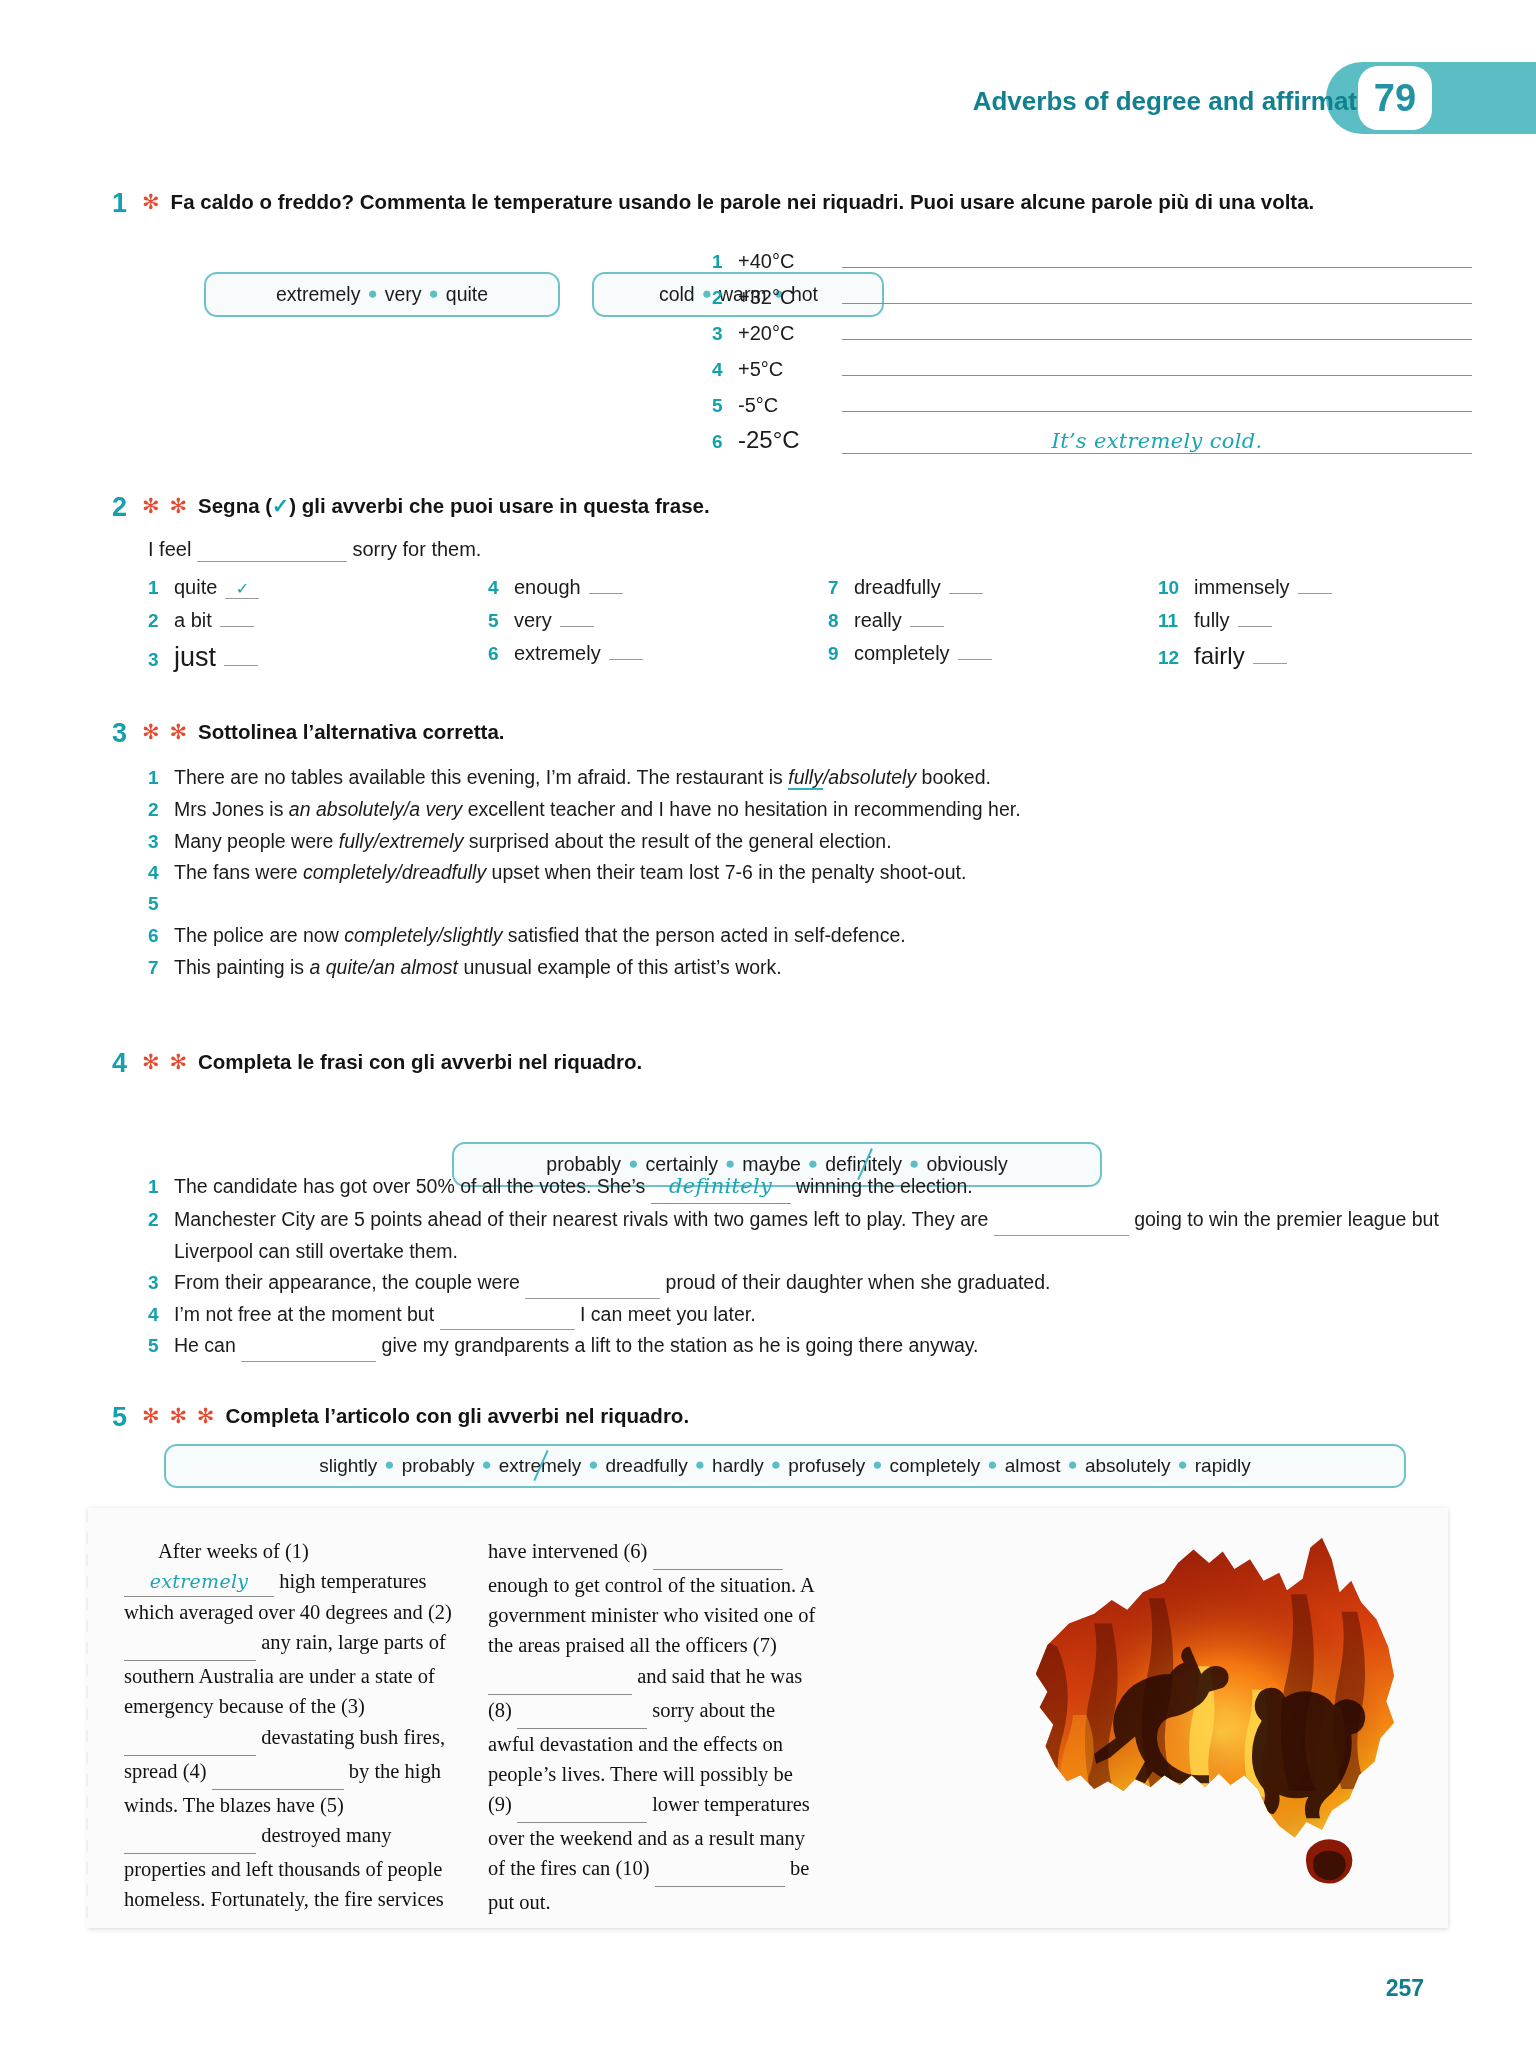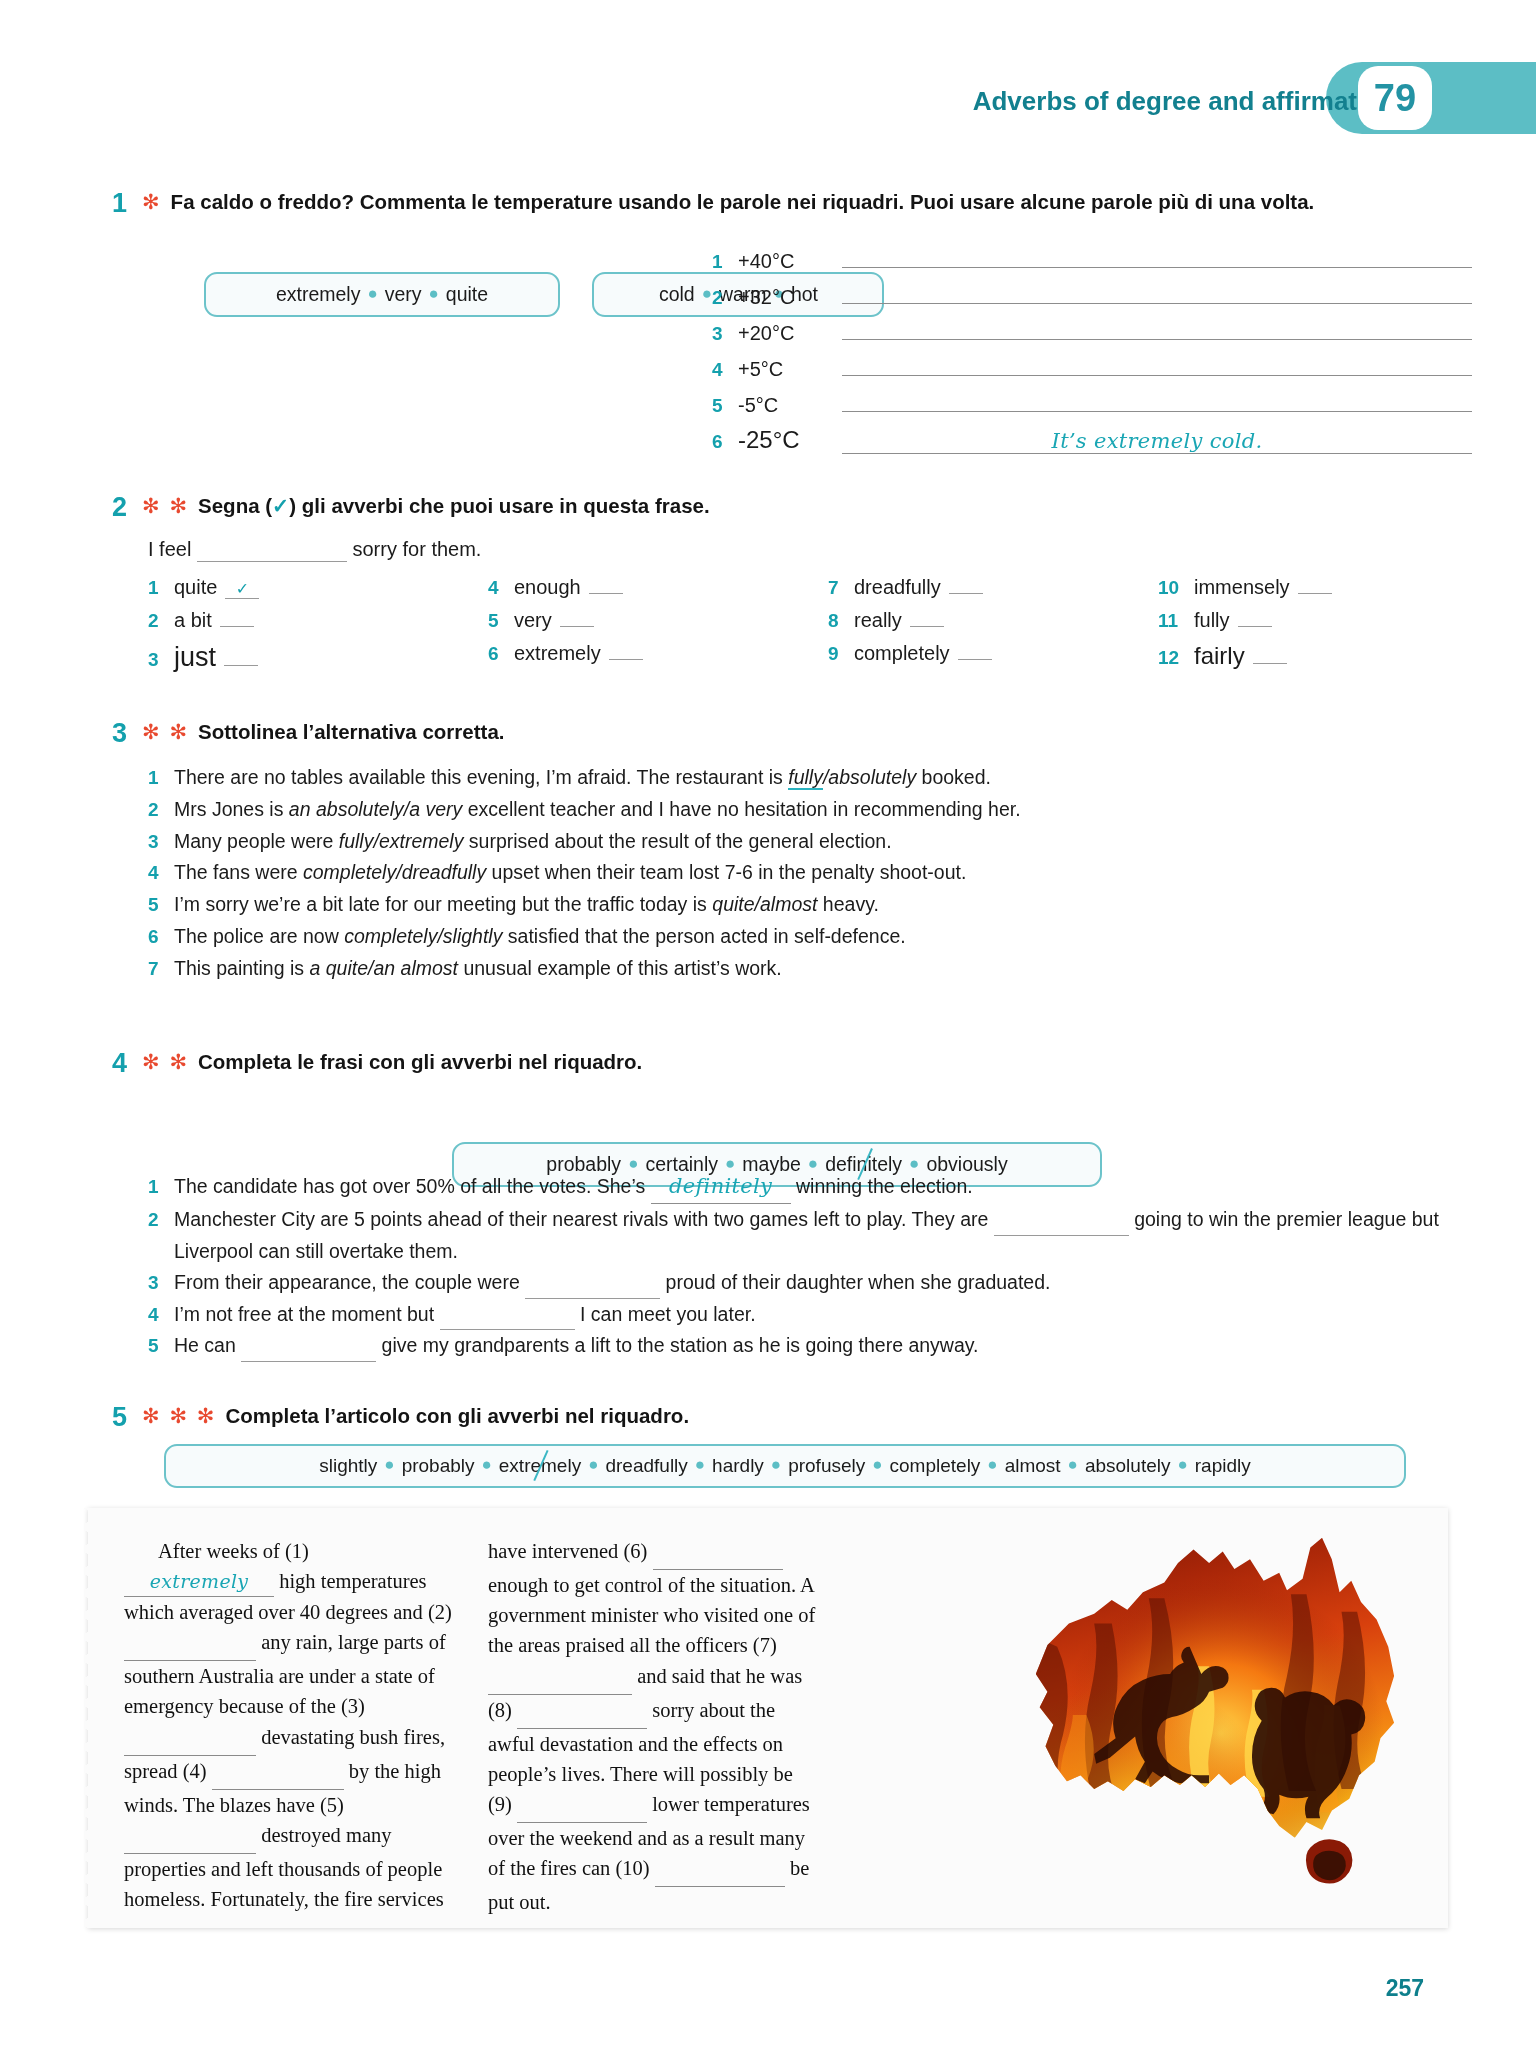--- a/index.html
+++ b/index.html
@@ -263,21 +263,20 @@
     <div class="row">
         <span class="num">3</span>
         <span><span>Many people were </span><i class="it">fully</i><i class="it">/</i><i class="it">extremely</i><span> surprised about the result of the general election.</span></span>
       </div>
     <div class="row">
         <span class="num">4</span>
         <span><span>The fans were </span><i class="it">completely</i><i class="it">/</i><i class="it">dreadfully</i><span> upset when their team lost 7-6 in the penalty shoot-out.</span></span>
       </div>
     <div class="row">
         <span class="num">5</span>
-        <span><span>I’m sorry we’re a bit late for our meeting but the traffic today is </span><i class="it">quite</i><i class="it">/</i><i class="it">almost</i><span> heavy.</span></span>
       </div>
     <div class="row">
         <span class="num">6</span>
         <span><span>The police are now </span><i class="it">completely</i><i class="it">/</i><i class="it">slightly</i><span> satisfied that the person acted in self-defence.</span></span>
       </div>
     <div class="row">
         <span class="num">7</span>
         <span><span>This painting is </span><i class="it">a quite</i><i class="it">/</i><i class="it">an almost</i><span> unusual example of this artist’s work.</span></span>
       </div>
   </div>

